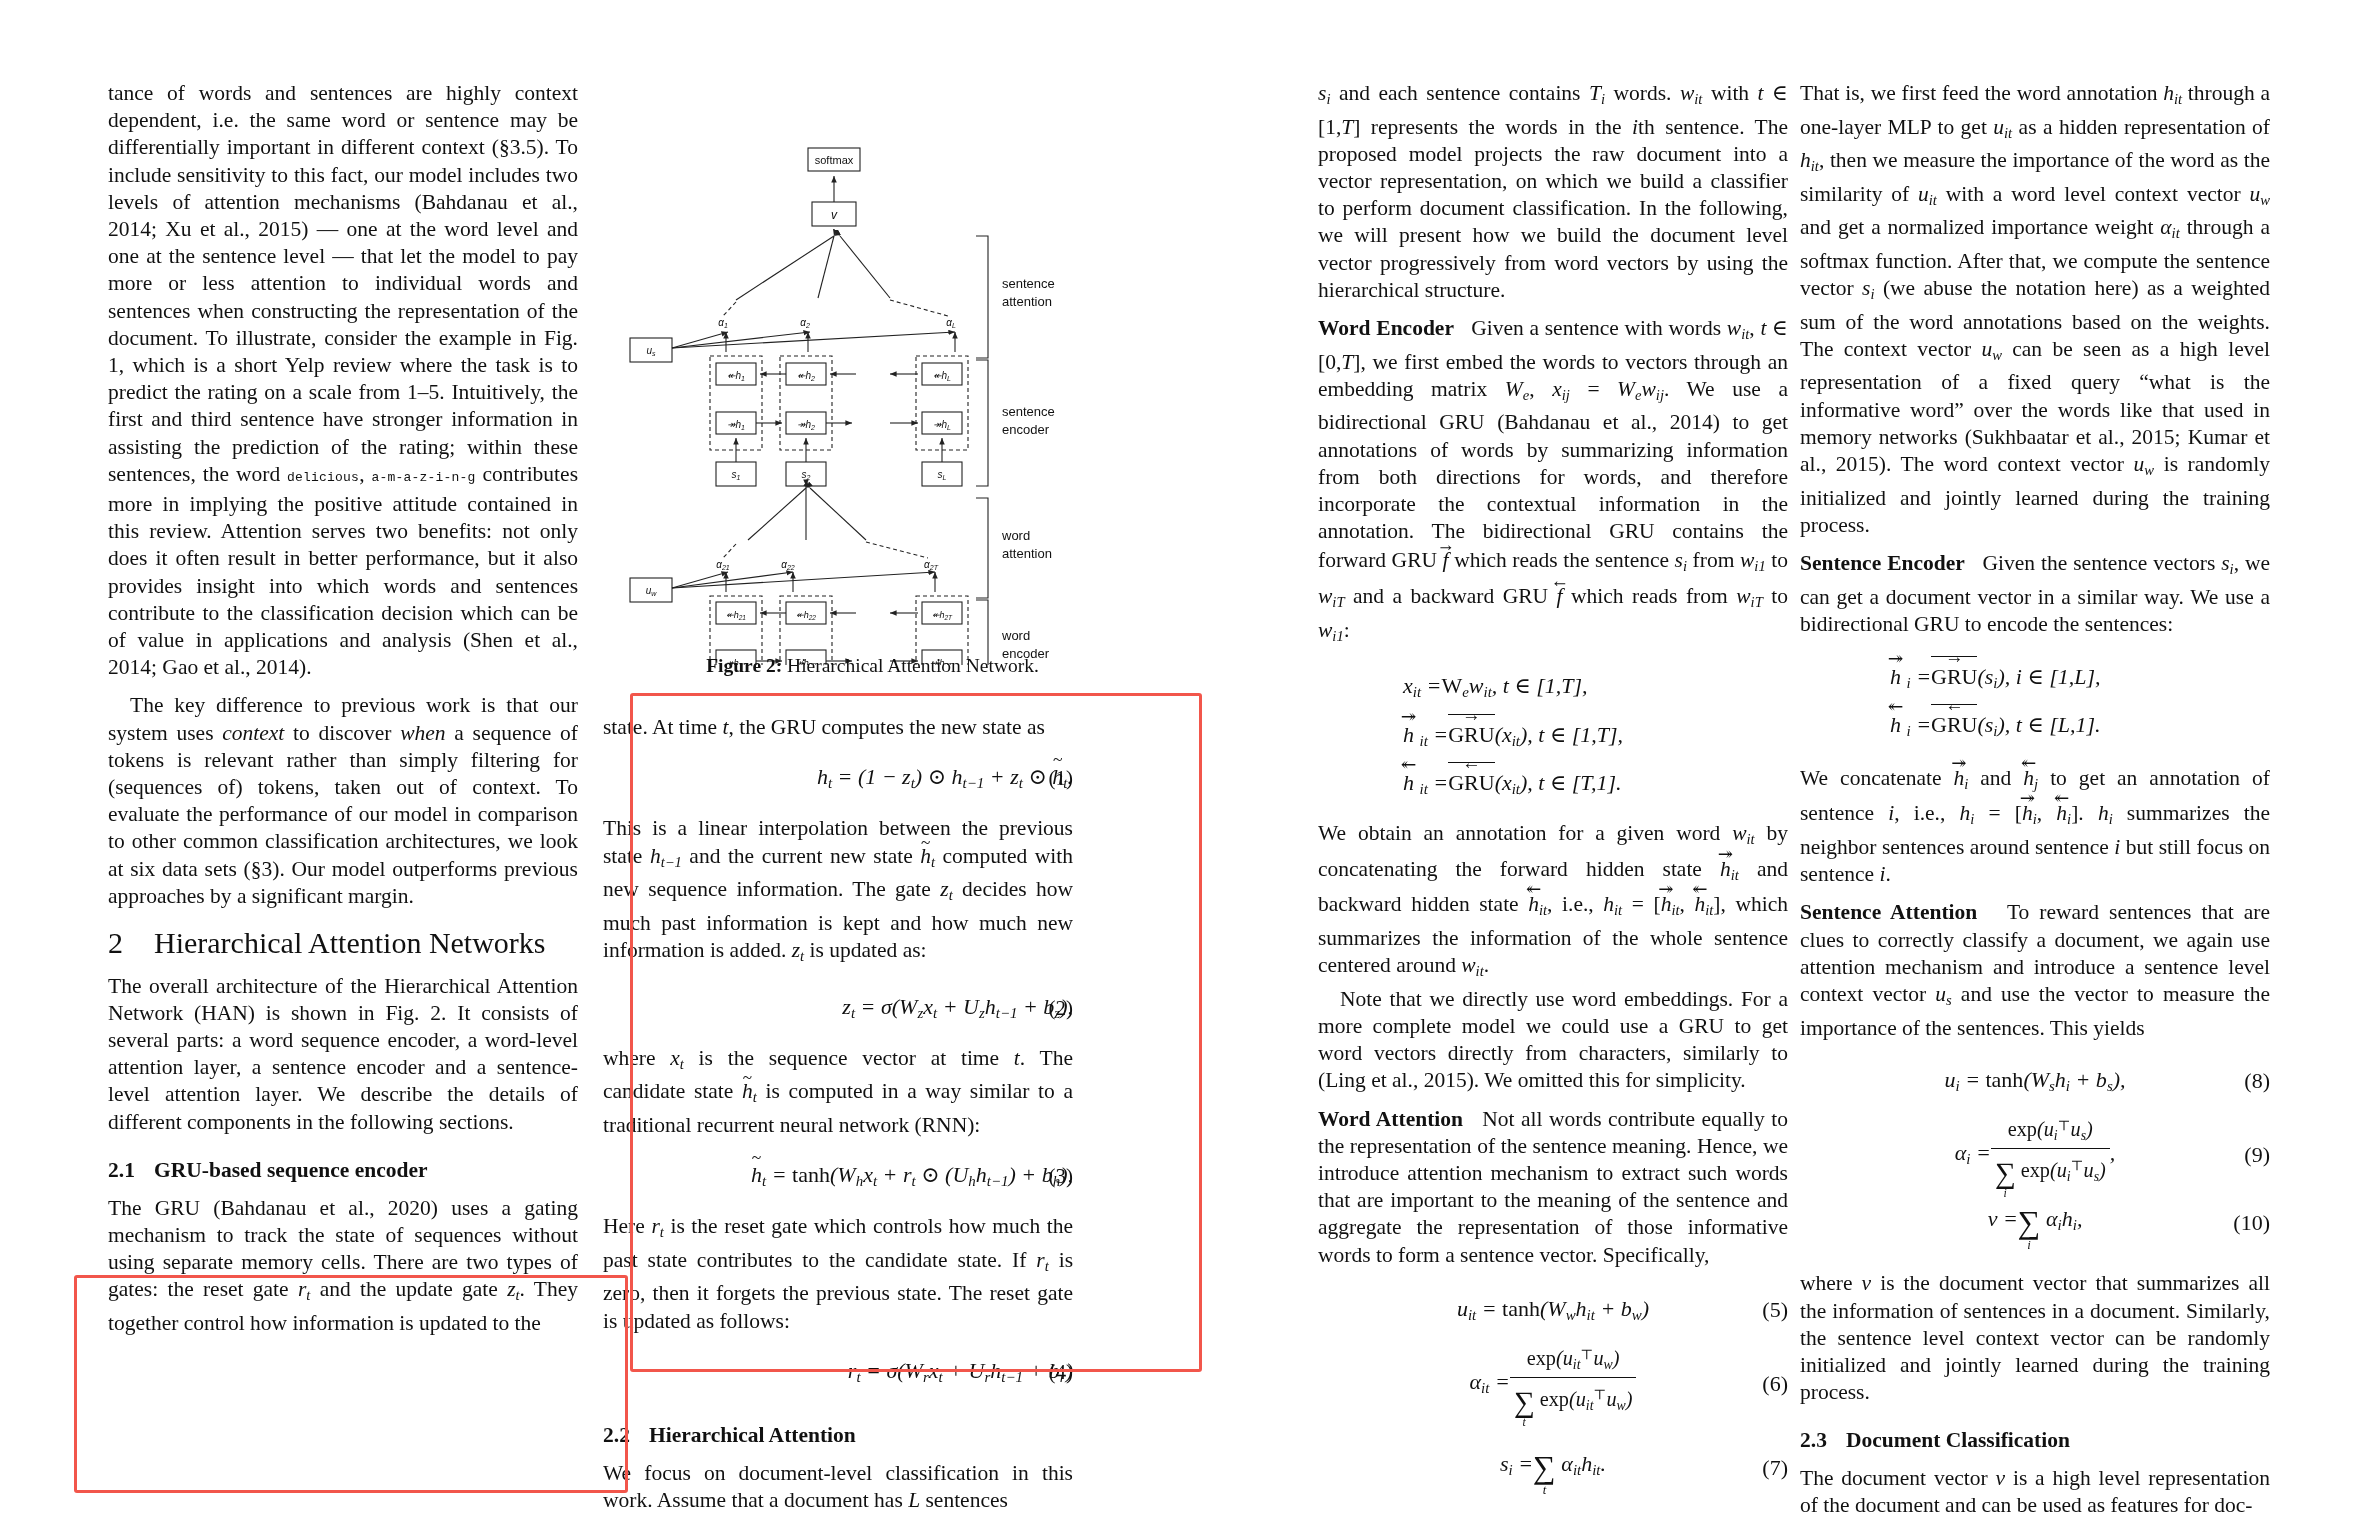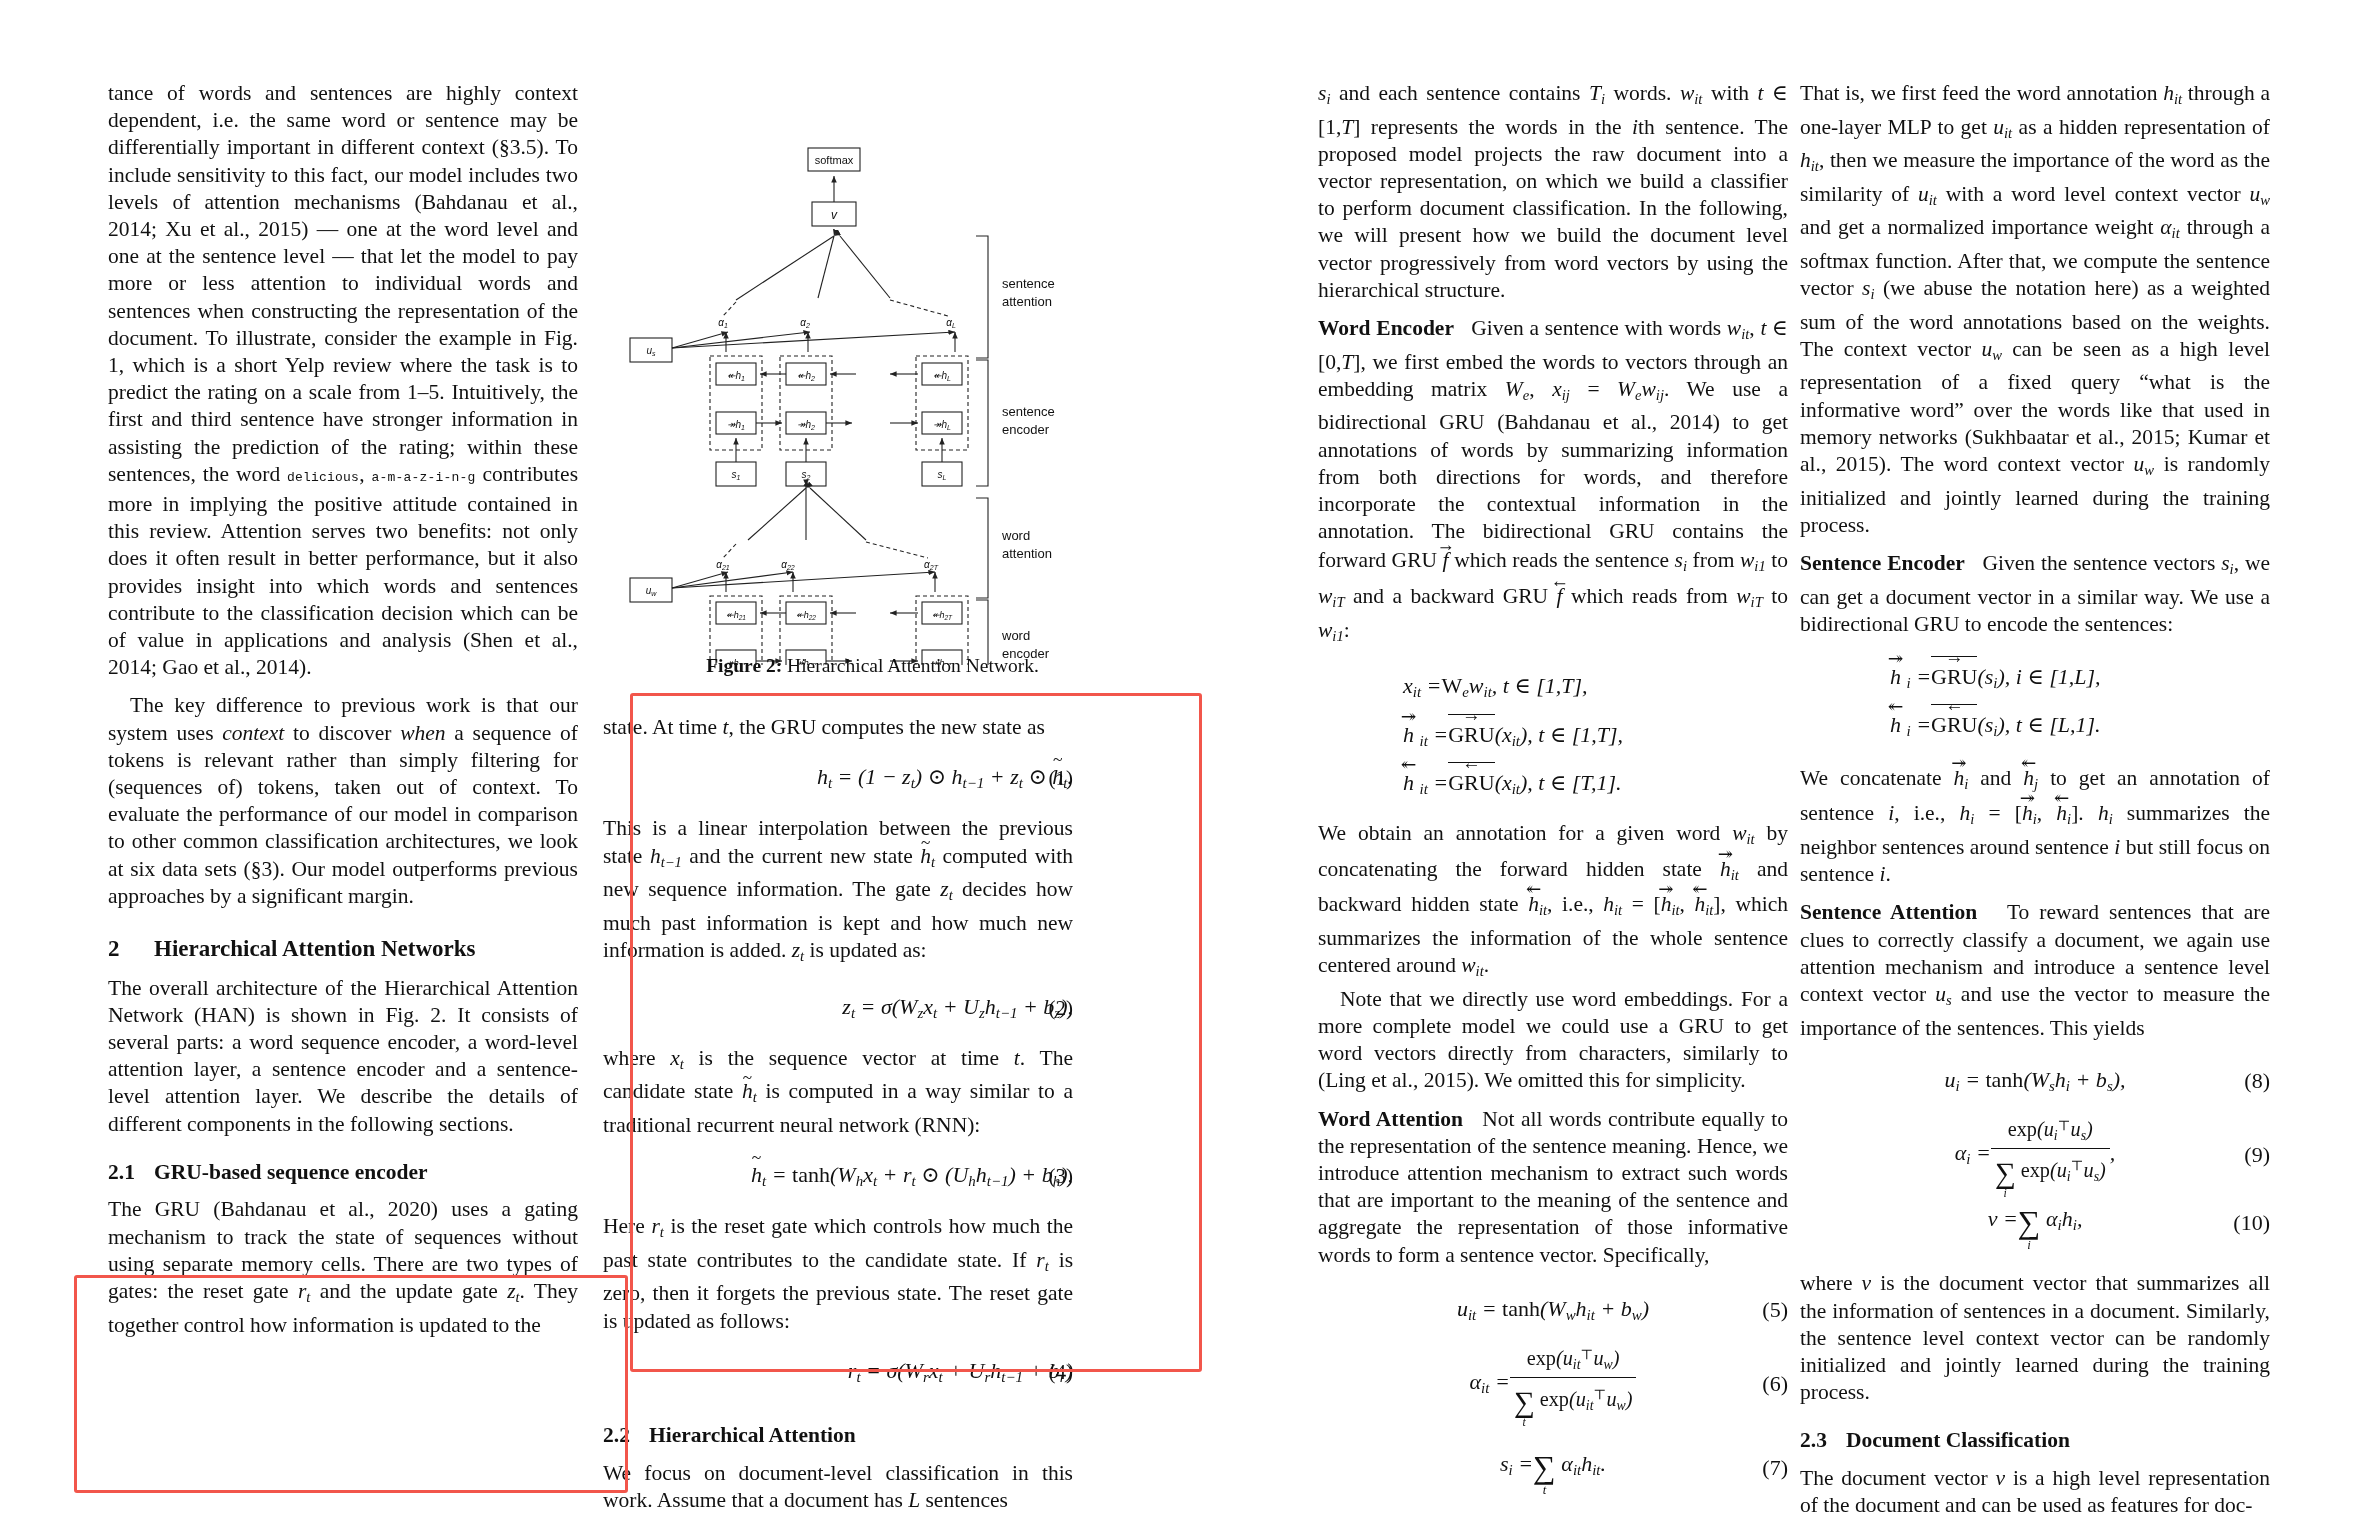--- a/index.html
+++ b/index.html
@@ -25,23 +25,23 @@
     line-height:27.2px;
     text-align:justify;
     text-justify:inter-word;
     hyphens:none;
   }
   p + p{margin-top:0;}
   p.indent{text-indent:22px;}
   .gap{margin-top:11px;}
 
   h2.sec{
-    font-size:23px;
-    font-weight:bold;
-    margin:26px 0 12px 0;
+    font-size:30px;
+    font-weight:normal;
+    margin:16px 0 12px 0;
     line-height:1.15;
   }
   h2.sec .num{display:inline-block;min-width:46px;}
   h3.subsec{
     font-size:21.5px;
     font-weight:bold;
     margin:22px 0 12px 0;
     line-height:1.15;
   }
   h3.subsec .num{display:inline-block;min-width:46px;}

